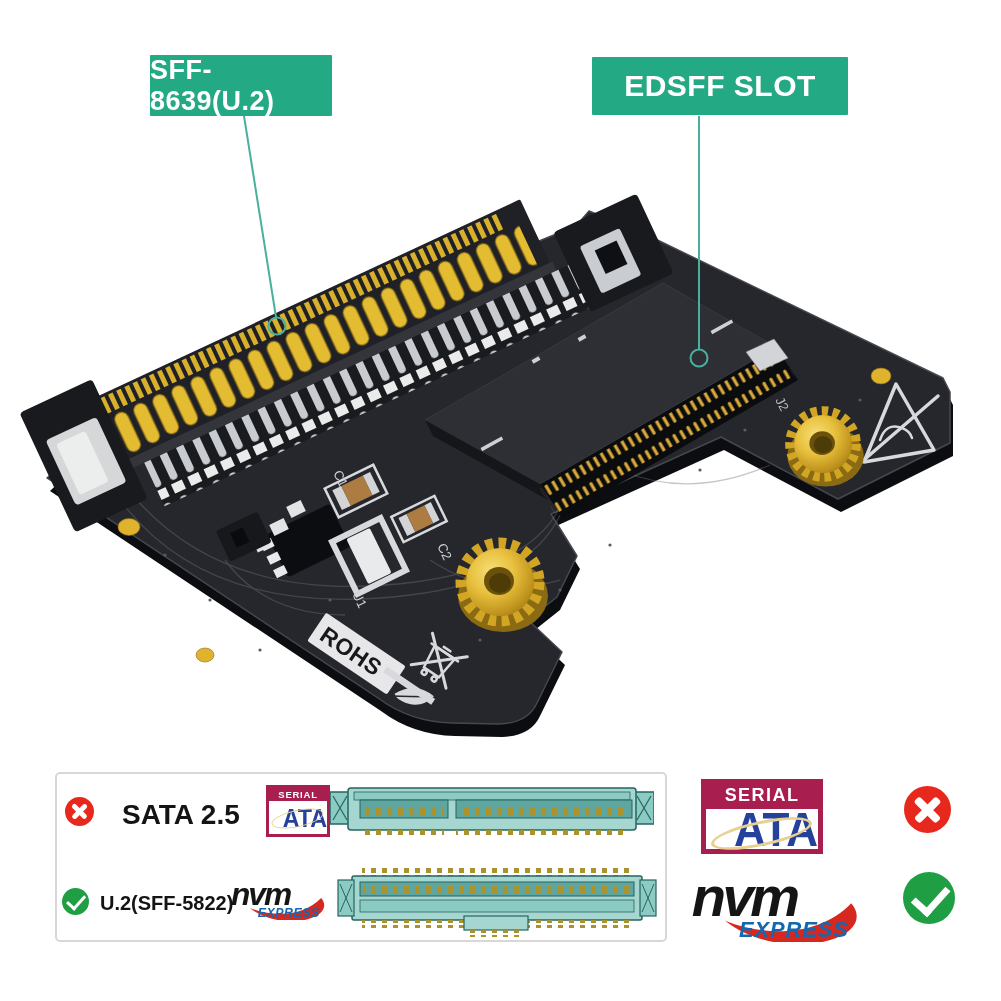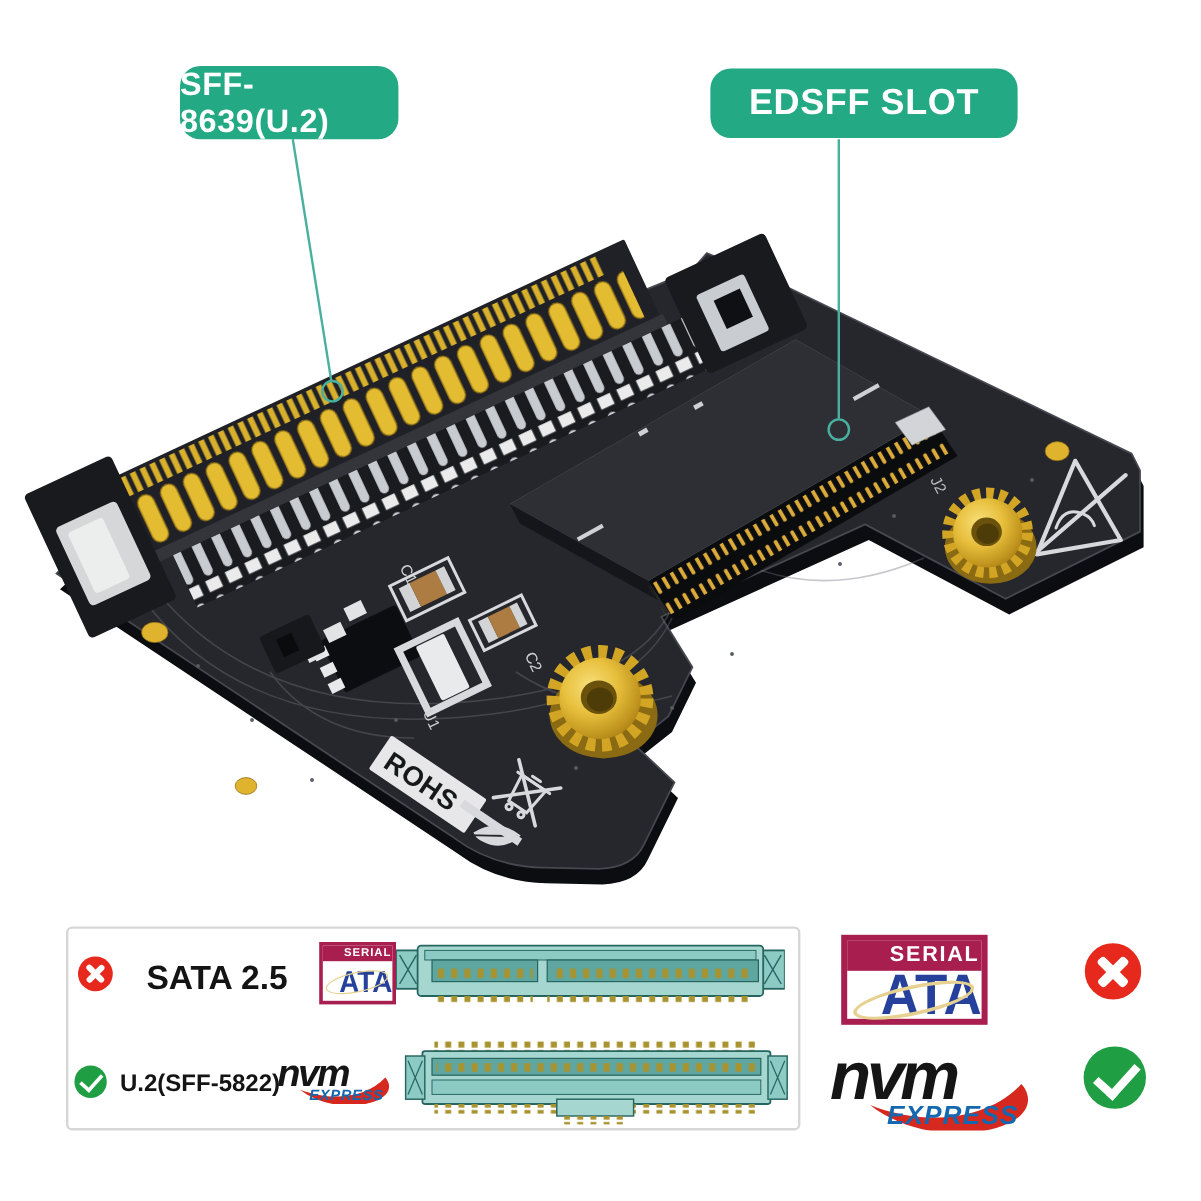--- a/index.html
+++ b/index.html
@@ -1,20 +1,20 @@
 <!DOCTYPE html>
 <html><head>
 <meta charset="utf-8">
 <style>
   html,body{margin:0;padding:0;background:#ffffff;}
   .stage{position:relative;width:1001px;height:1001px;background:#fff;overflow:hidden;
          font-family:"Liberation Sans",sans-serif;}
   
   .callout{position:absolute;background:#23a983;color:#fff;font-weight:bold;
-           display:flex;align-items:center;justify-content:center;border-radius:17px;
+           display:flex;align-items:center;justify-content:center;border-radius:1px;
            letter-spacing:.5px;}
   #callout-left{left:150px;top:55px;width:182px;height:61px;font-size:27px;}
   #callout-right{left:592px;top:57px;width:256px;height:58px;font-size:30px;}
   
   #scene{position:absolute;left:0;top:0;width:1001px;height:1001px;}
   
   #panel{position:absolute;left:55px;top:772px;width:612px;height:170px;
          border:2px solid #d7d7d7;border-radius:5px;background:#fff;box-sizing:border-box;}
   .row-label{position:absolute;font-weight:bold;color:#141414;white-space:nowrap;}
   #label-row1{left:122px;top:799px;font-size:28px;}
@@ -28,21 +28,21 @@
   .mark-check{background:#1f9e43;}
   .mark-check::before{content:"";position:absolute;left:20%;top:26%;width:54%;height:28%;
      border-left:.14em solid #fff;border-bottom:.14em solid #fff;transform:rotate(-48deg);}
   #mark-x-sm{left:65px;top:797px;width:29px;height:29px;font-size:29px;}
   #mark-check-sm{left:62px;top:888px;width:27px;height:27px;font-size:27px;}
   #mark-x-lg{left:904px;top:786px;width:47px;height:47px;font-size:47px;}
   #mark-check-lg{left:903px;top:872px;width:52px;height:52px;font-size:52px;}
   
   .sata{position:absolute;display:flex;flex-direction:column;border:.32em solid #a81e4e;
         background:#fff;box-sizing:border-box;}
-  .sata-top{background:#a81e4e;color:#fff;font-weight:bold;text-align:right;font-size:1em;
+  .sata-top{background:#a81e4e;color:#fff;font-weight:bold;text-align:center;font-size:1em;
         line-height:1.2;letter-spacing:.08em;padding:.08em .1em .12em;}
   .sata-bottom{position:relative;flex:1;display:flex;align-items:center;justify-content:flex-end;}
   .sata-ata{color:#26419c;font-weight:bold;font-size:2.45em;line-height:.95;transform:scaleY(1.08);}
   .sata-swoosh{position:absolute;left:4%;right:4%;top:28%;height:46%;border:.2em solid #e6d190;
         border-radius:50%;transform:rotate(-12deg);}
   .sata-sm{left:266px;top:785px;width:64px;height:52px;font-size:9.5px;}
   .sata-lg{left:701px;top:779px;width:122px;height:75px;font-size:18px;}
   
   .artsvg{position:absolute;}
   #nvm-sm{left:230px;top:878px;width:104px;height:42px;}

